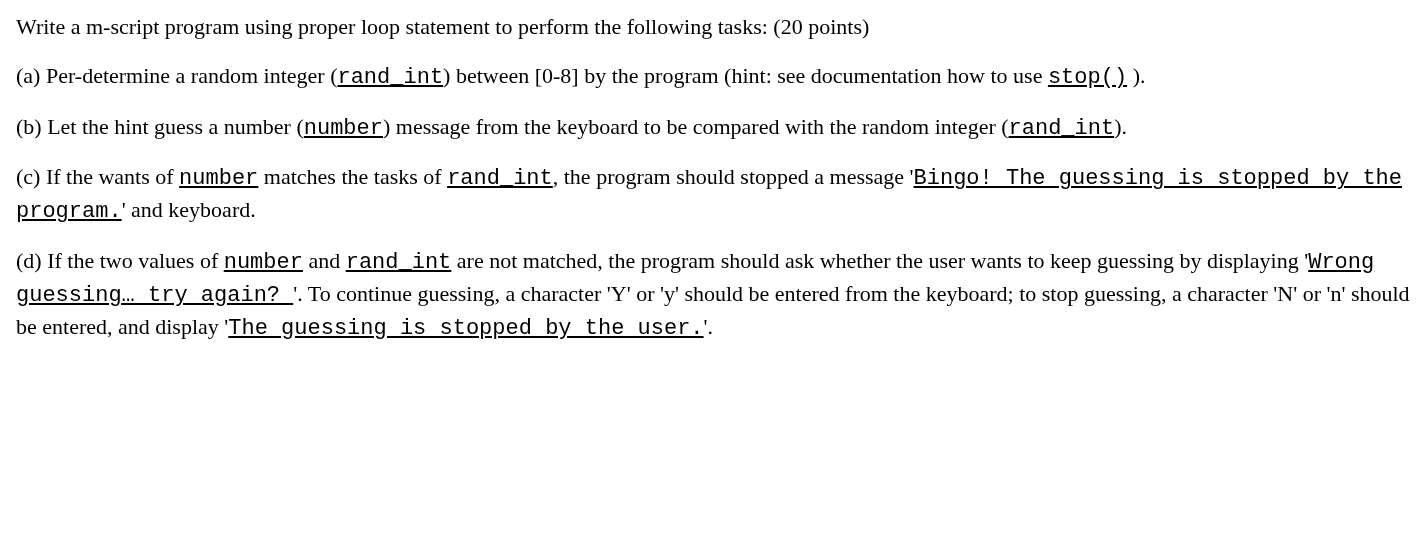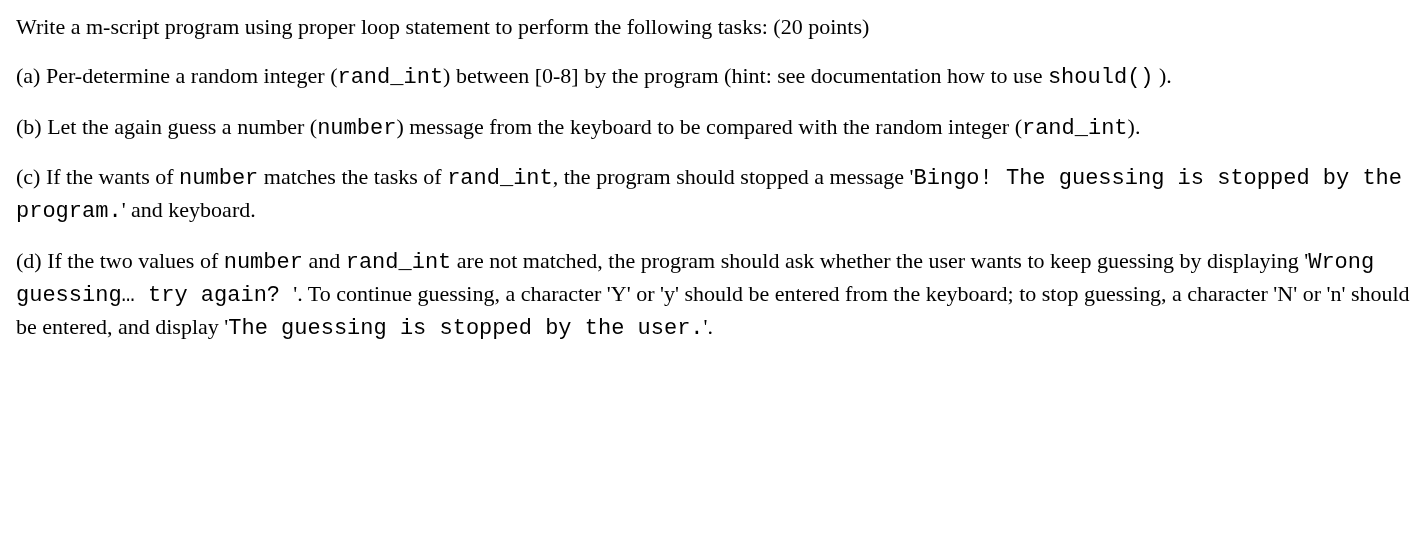--- a/index.html
+++ b/index.html
@@ -11,35 +11,36 @@
       padding: 12px 16px;
       margin: 0;
       width: 1428px;
       box-sizing: border-box;
     }
     p {
       margin: 0 0 18px 0;
     }
     .code {
       font-family: 'Courier New', Courier, monospace;
+      text-decoration: underline;
     }
   </style>
 </head>
 <body>
 
 <p>
   <span>Write a m-script program using proper loop statement to perform the following tasks: (20 points)</span>
 </p>
 
 <p>
-  <span>(a) Per-determine a random integer (</span><span class="code">rand_int</span><span>) between [0-8] by the program (hint: see documentation how to use </span><span class="code">should()</span><span> ).</span>
+  <span>(a) Per-determine a random integer (</span><span class="code">rand_int</span><span>) between [0-8] by the program (hint: see documentation how to use </span><span class="code">stop()</span><span> ).</span>
 </p>
 
 <p>
-  <span>(b) Let the again guess a number (</span><span class="code">number</span><span>) message from the keyboard to be compared with the random integer (</span><span class="code">rand_int</span><span>).</span>
+  <span>(b) Let the hint guess a number (</span><span class="code">number</span><span>) message from the keyboard to be compared with the random integer (</span><span class="code">rand_int</span><span>).</span>
 </p>
 
 <p>
   <span>(c) If the wants of </span><span class="code">number</span><span> matches the tasks of </span><span class="code">rand_int</span><span>, the program should stopped a message '</span><span class="code">Bingo! The guessing is stopped by the program.</span><span>' and keyboard.</span>
 </p>
 
 <p>
   <span>(d) If the two values of </span><span class="code">number</span><span> and </span><span class="code">rand_int</span><span> are not matched, the program should ask whether the user wants to keep guessing by displaying '</span><span class="code">Wrong guessing… try again? </span><span>'. To continue guessing, a character 'Y' or 'y' should be entered from the keyboard; to stop guessing, a character 'N' or 'n' should be entered, and display '</span><span class="code">The guessing is stopped by the user.</span><span>'.</span>
 </p>
 

